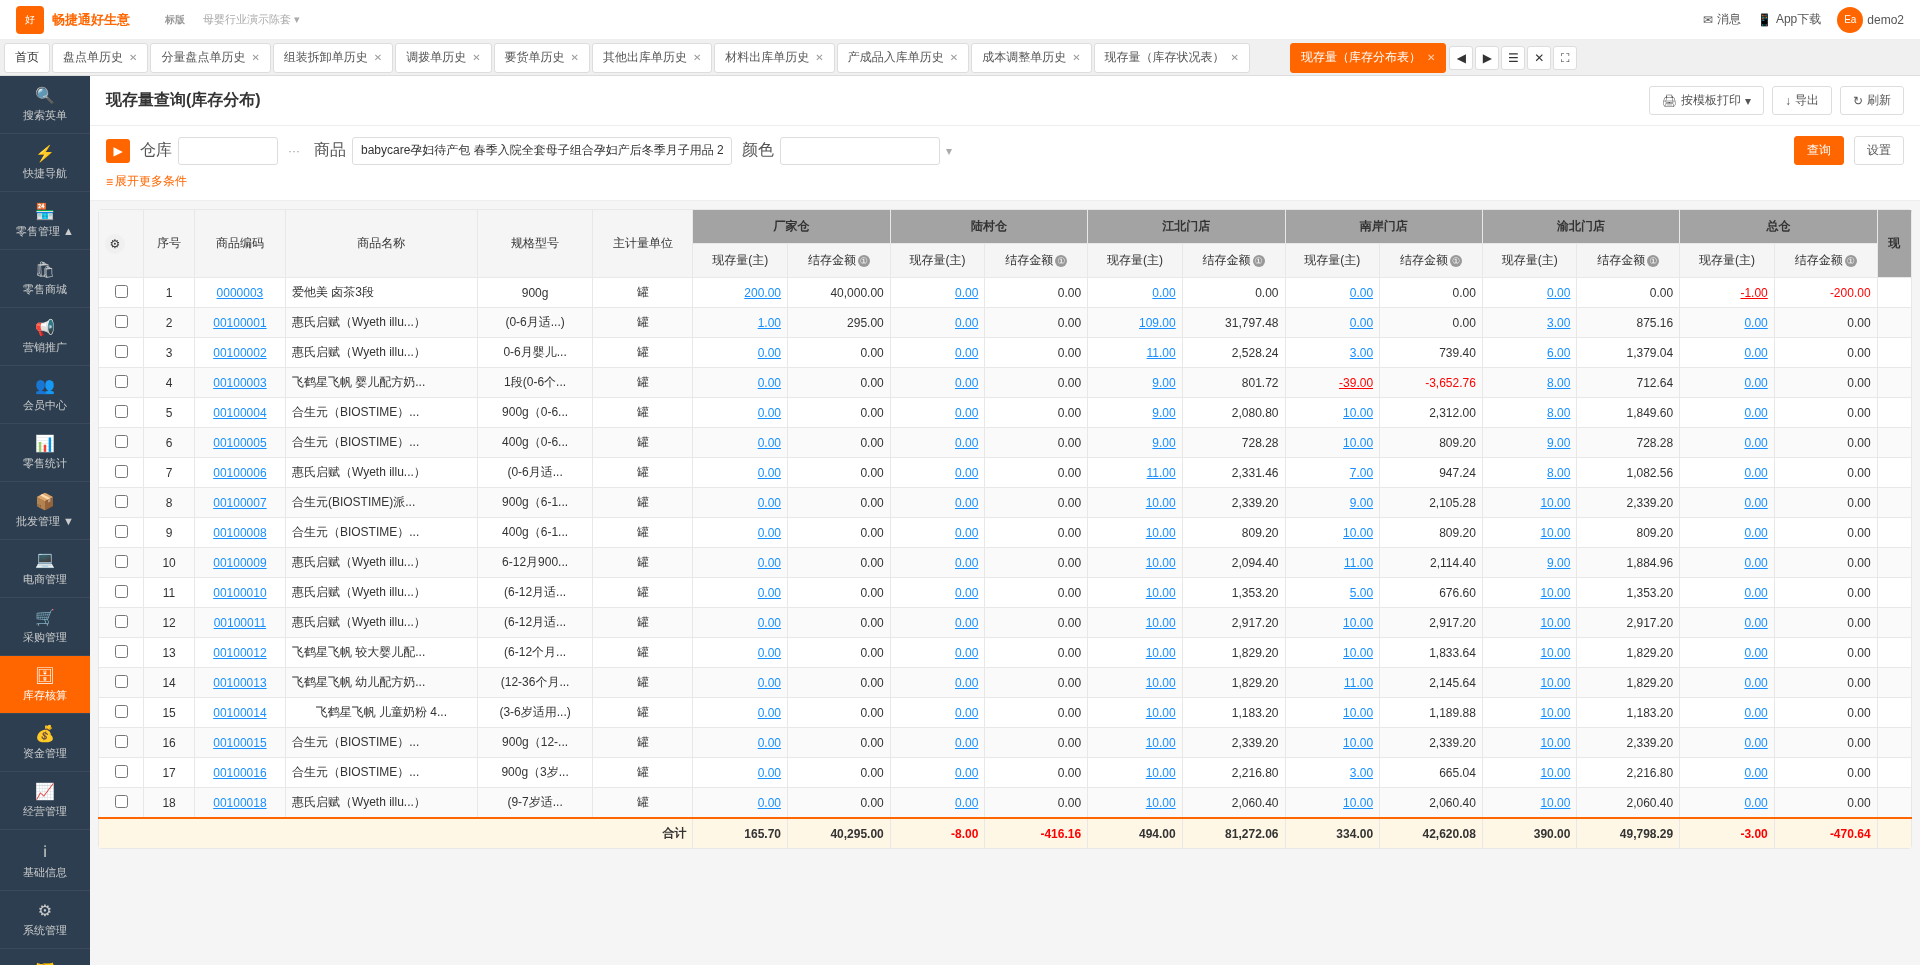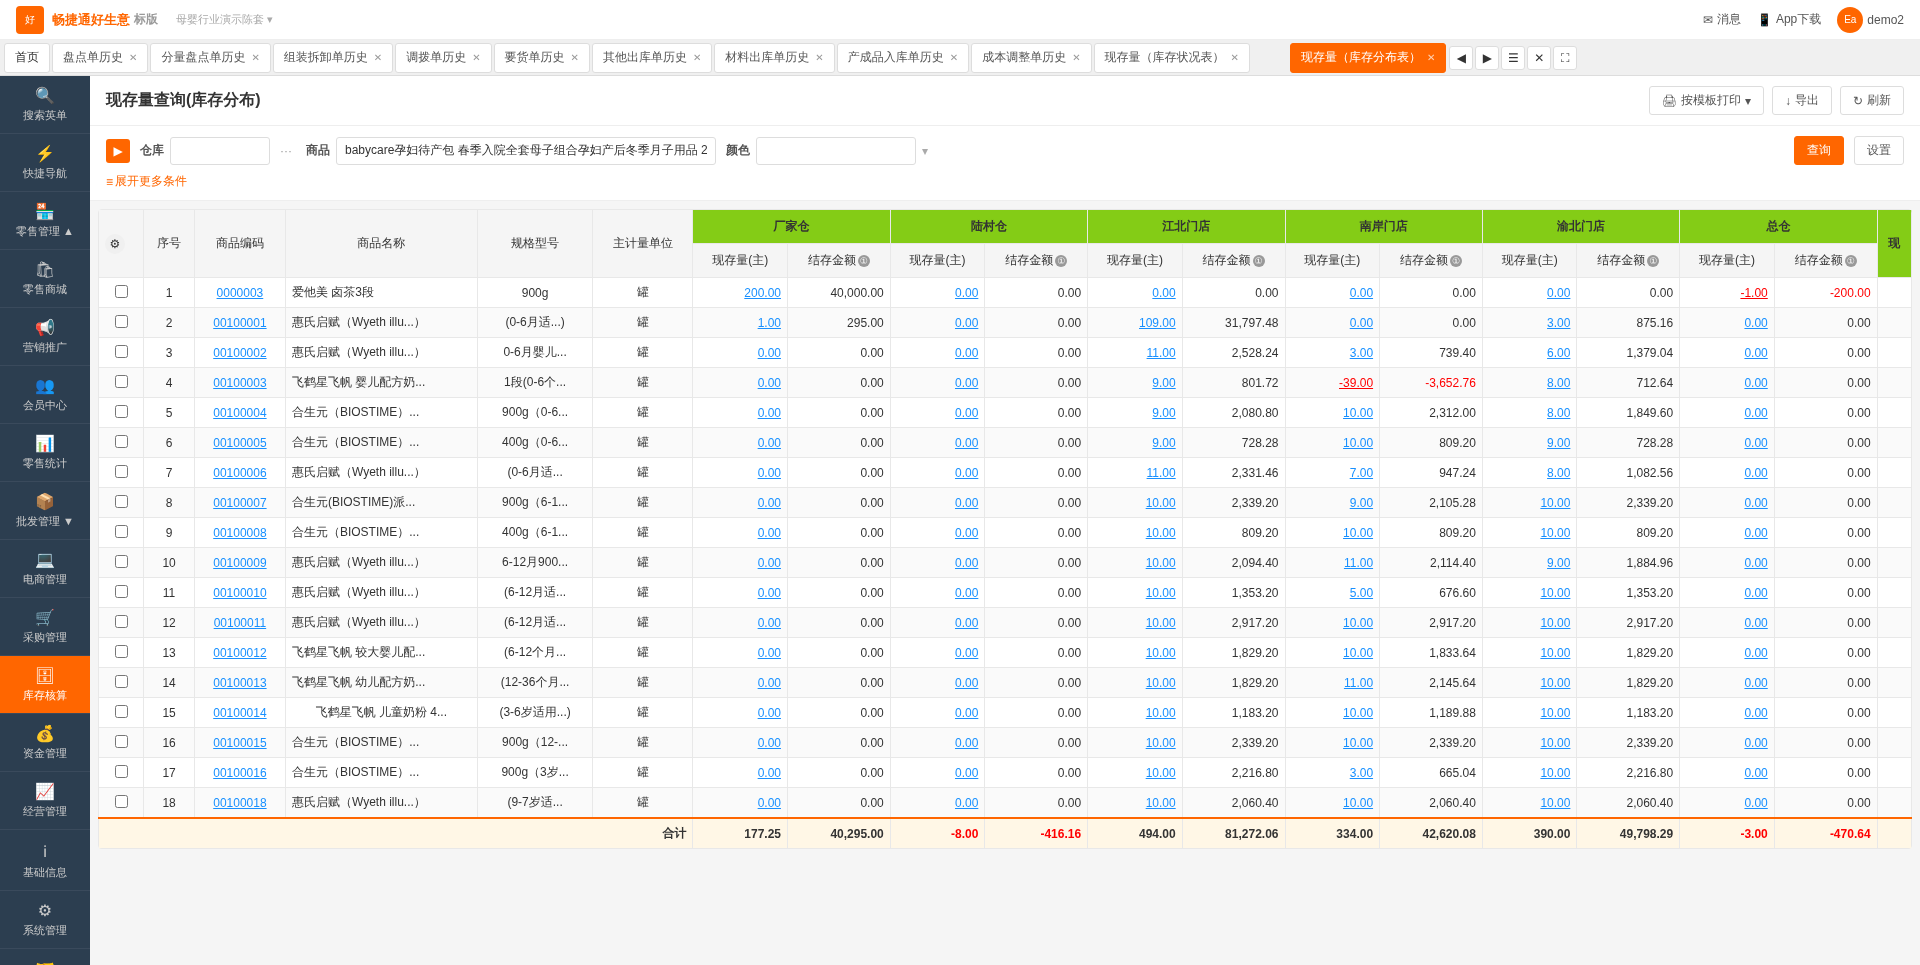--- a/index.html
+++ b/index.html
@@ -39,33 +39,33 @@
     .page-title { font-size: 16px; font-weight: bold; color: #333; }
     .page-actions { display: flex; align-items: center; gap: 8px; }
     .btn { padding: 5px 12px; border-radius: 3px; border: 1px solid #ddd; cursor: pointer; font-size: 12px; background: #fff; color: #555; display: flex; align-items: center; gap: 4px; }
     .btn-primary { background: #ff6600; color: white; border-color: #ff6600; margin-left: 16px; }
     .btn-default { background: #fff; color: #555; }
 
     
     .filter-area { background: #fff; padding: 10px 16px; border-bottom: 1px solid #eee; }
     .filter-row { display: flex; align-items: center; gap: 10px; flex-wrap: wrap; }
     .filter-group { display: flex; align-items: center; gap: 6px; }
-    .filter-label { color: #555; font-size: 12px; white-space: nowrap; font-weight: bold; }
+    .filter-label { color: #555; font-size: 16px; white-space: nowrap; }
     .filter-input { height: 28px; border: 1px solid #ddd; border-radius: 3px; padding: 0 8px; font-size: 12px; color: #333; min-width: 80px; }
     .filter-input-long { min-width: 300px; }
     .filter-ellipsis { color: #999; padding: 0 4px; }
     .expand-btn { color: #ff6600; cursor: pointer; font-size: 12px; display: flex; align-items: center; gap: 2px; }
     .filter-toggle { width: 24px; height: 24px; background: #ff6600; color: white; border-radius: 3px; display: flex; align-items: center; justify-content: center; cursor: pointer; flex-shrink: 0; }
 
     
     .table-wrap { background: #fff; margin: 8px; border-radius: 4px; overflow: auto; }
     table { width: 100%; border-collapse: collapse; font-size: 12px; }
     thead tr { background: #f5f5f5; }
     th { padding: 8px 6px; text-align: center; border: 1px solid #e8e8e8; font-weight: normal; color: #333; white-space: nowrap; }
-    th.group-header { background: #84cc16; font-weight: bold; }
+    th.group-header { background: #a3a3a3; font-weight: bold; }
     td { padding: 6px 6px; text-align: center; border: 1px solid #e8e8e8; color: #333; white-space: nowrap; }
     tr:nth-child(even) td { background: #fafafa; }
     .text-right { text-align: right; }
     .text-red { color: #f00; }
     .text-blue { color: #1890ff; }
     .underline { text-decoration: underline; cursor: pointer; }
     .total-row td { background: #fff7e6; font-weight: bold; border-top: 2px solid #ff6600; }
 
     
     ::-webkit-scrollbar { width: 6px; height: 6px; }
@@ -76,21 +76,21 @@
     .col-setting { width: 20px; height: 20px; background: #f0f0f0; border-radius: 50%; display: flex; align-items: center; justify-content: center; cursor: pointer; }
   </style>
 </head>
 <body>
 
 <div class="top-bar">
   <div class="top-bar-left">
     <div class="logo-icon">好</div>
     <div class="logo-area">
       <span>畅捷通好生意</span>
-      <span style="font-size:12px;color:#999;">标版</span>
+      <span style="font-size:10px;color:#999;margin-left:31px;">标版</span>
     </div>
     <div style="margin-left:10px;color:#aaa;font-size:11px;">母婴行业演示陈套 ▾</div>
   </div>
   <div class="top-bar-right">
     <span>
       <span>✉</span>
       <span>消息</span>
     </span>
     <span>
       <span>📱</span>
@@ -691,21 +691,21 @@
     <td class="text-right underline text-blue">10.00</td>
     <td class="text-right">2,060.40</td>
     <td class="text-right underline text-blue">0.00</td>
     <td class="text-right ">0.00</td>
     <td></td>
   </tr>
           </tbody>
         <tfoot>
           <tr class="total-row">
             <td colspan="6" style="text-align:right;">合计</td>
-            <td class="text-right">177.25</td>
+            <td class="text-right">165.70</td>
             <td class="text-right">40,295.00</td>
             <td class="text-right text-red">-8.00</td>
             <td class="text-right text-red">-416.16</td>
             <td class="text-right">494.00</td>
             <td class="text-right">81,272.06</td>
             <td class="text-right">334.00</td>
             <td class="text-right">42,620.08</td>
             <td class="text-right">390.00</td>
             <td class="text-right">49,798.29</td>
             <td class="text-right text-red">-3.00</td>

